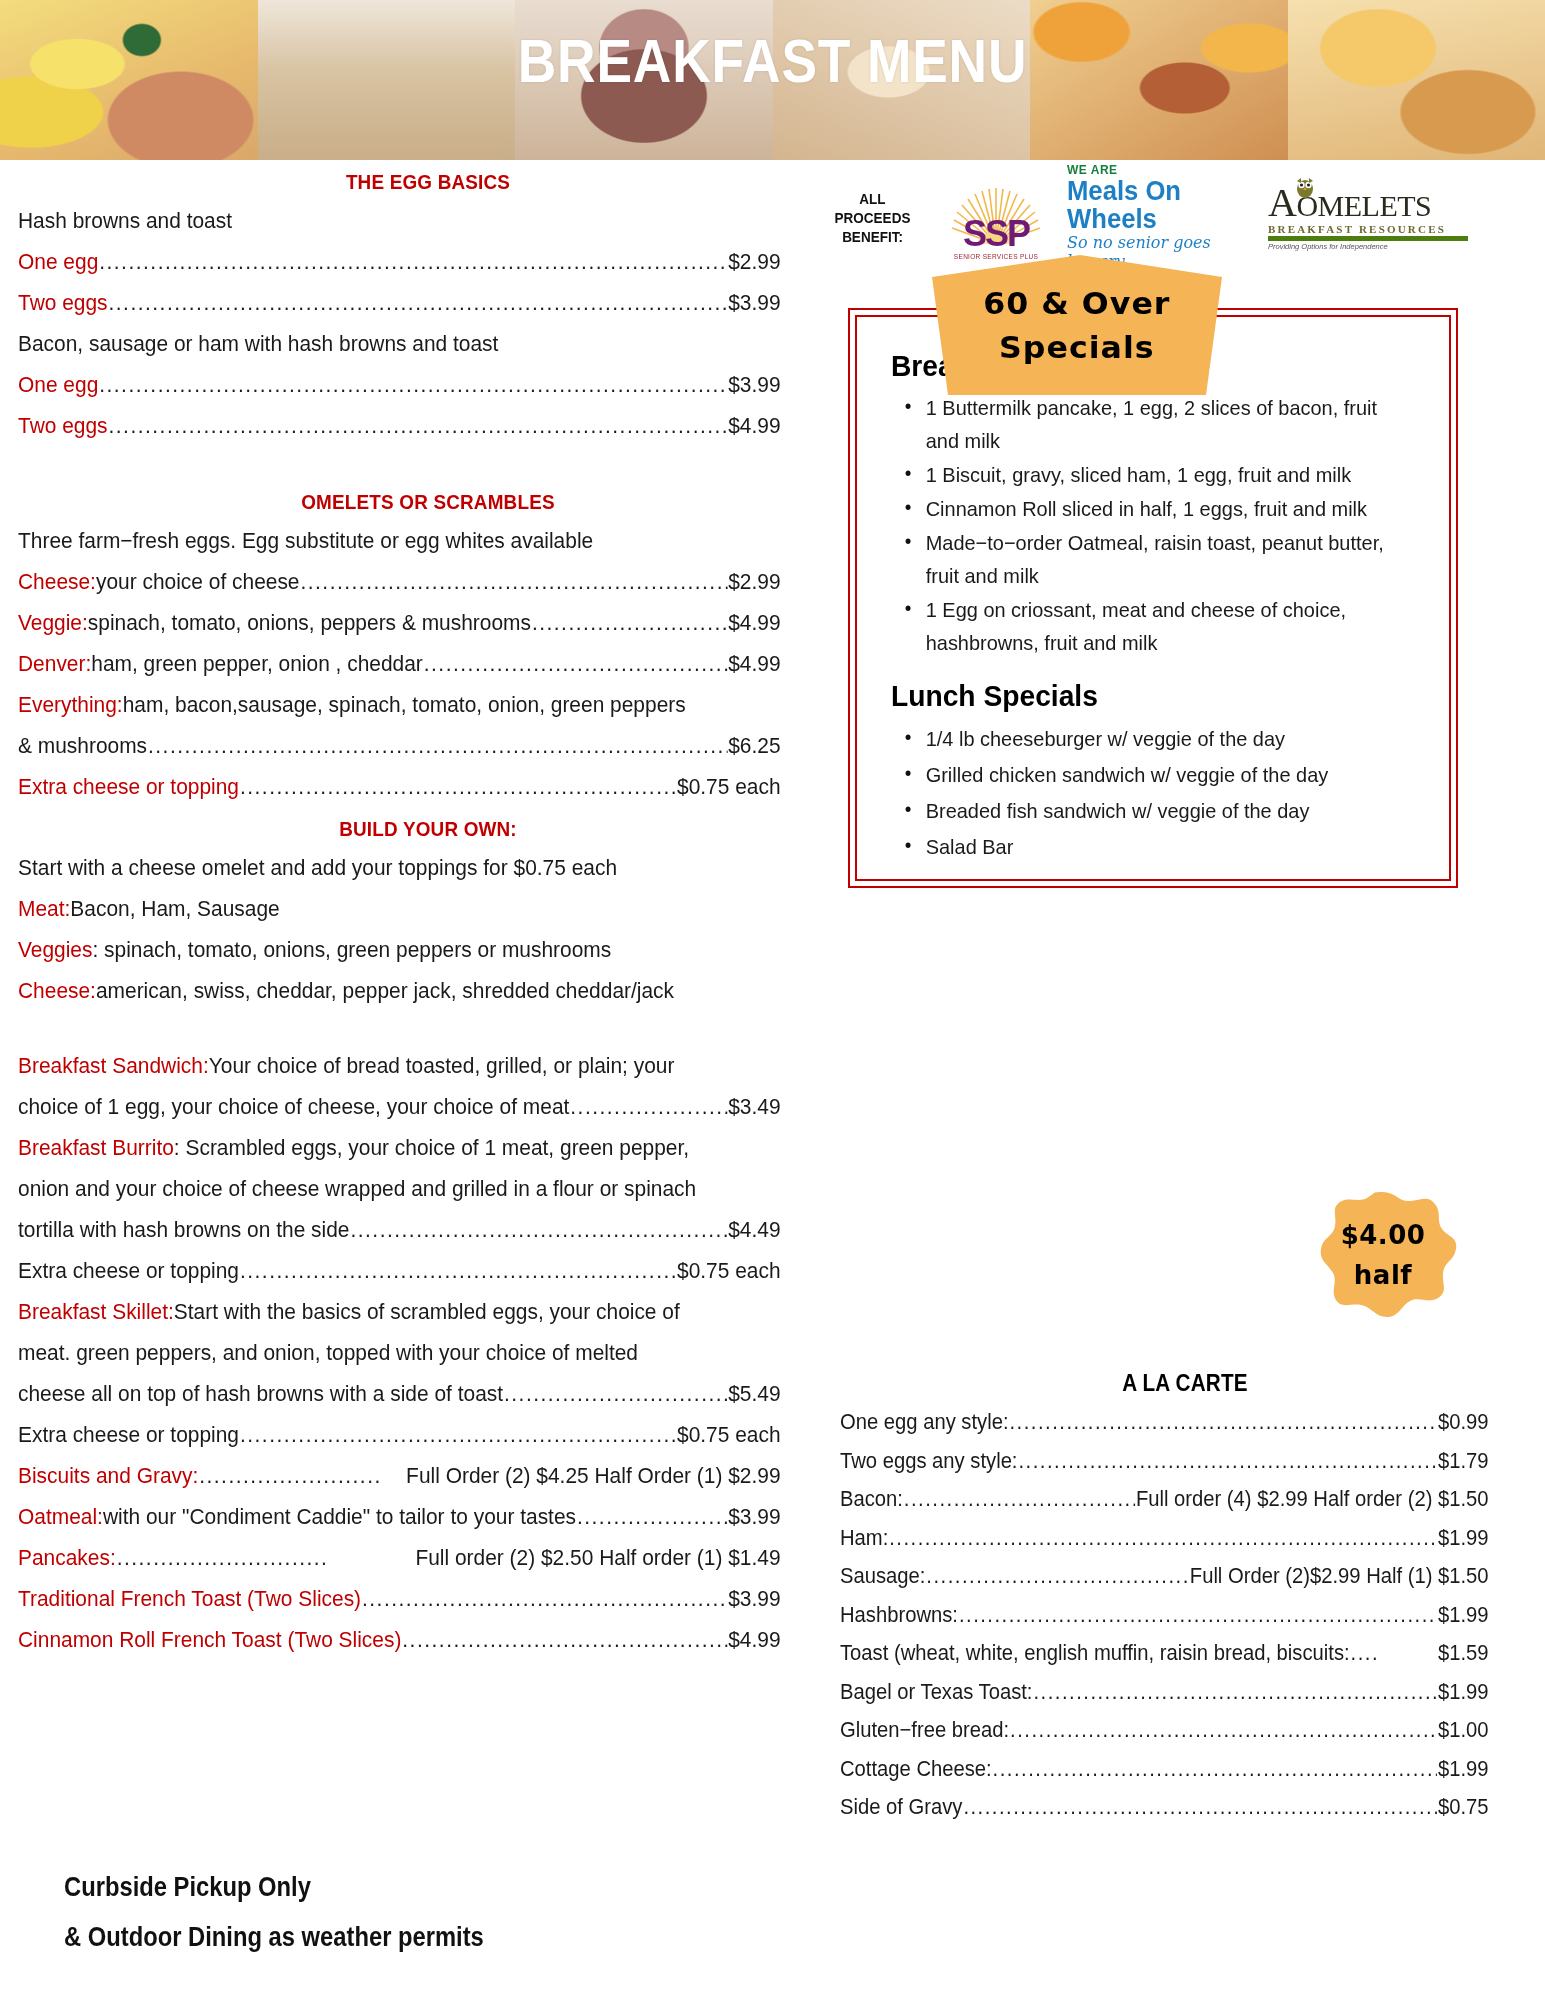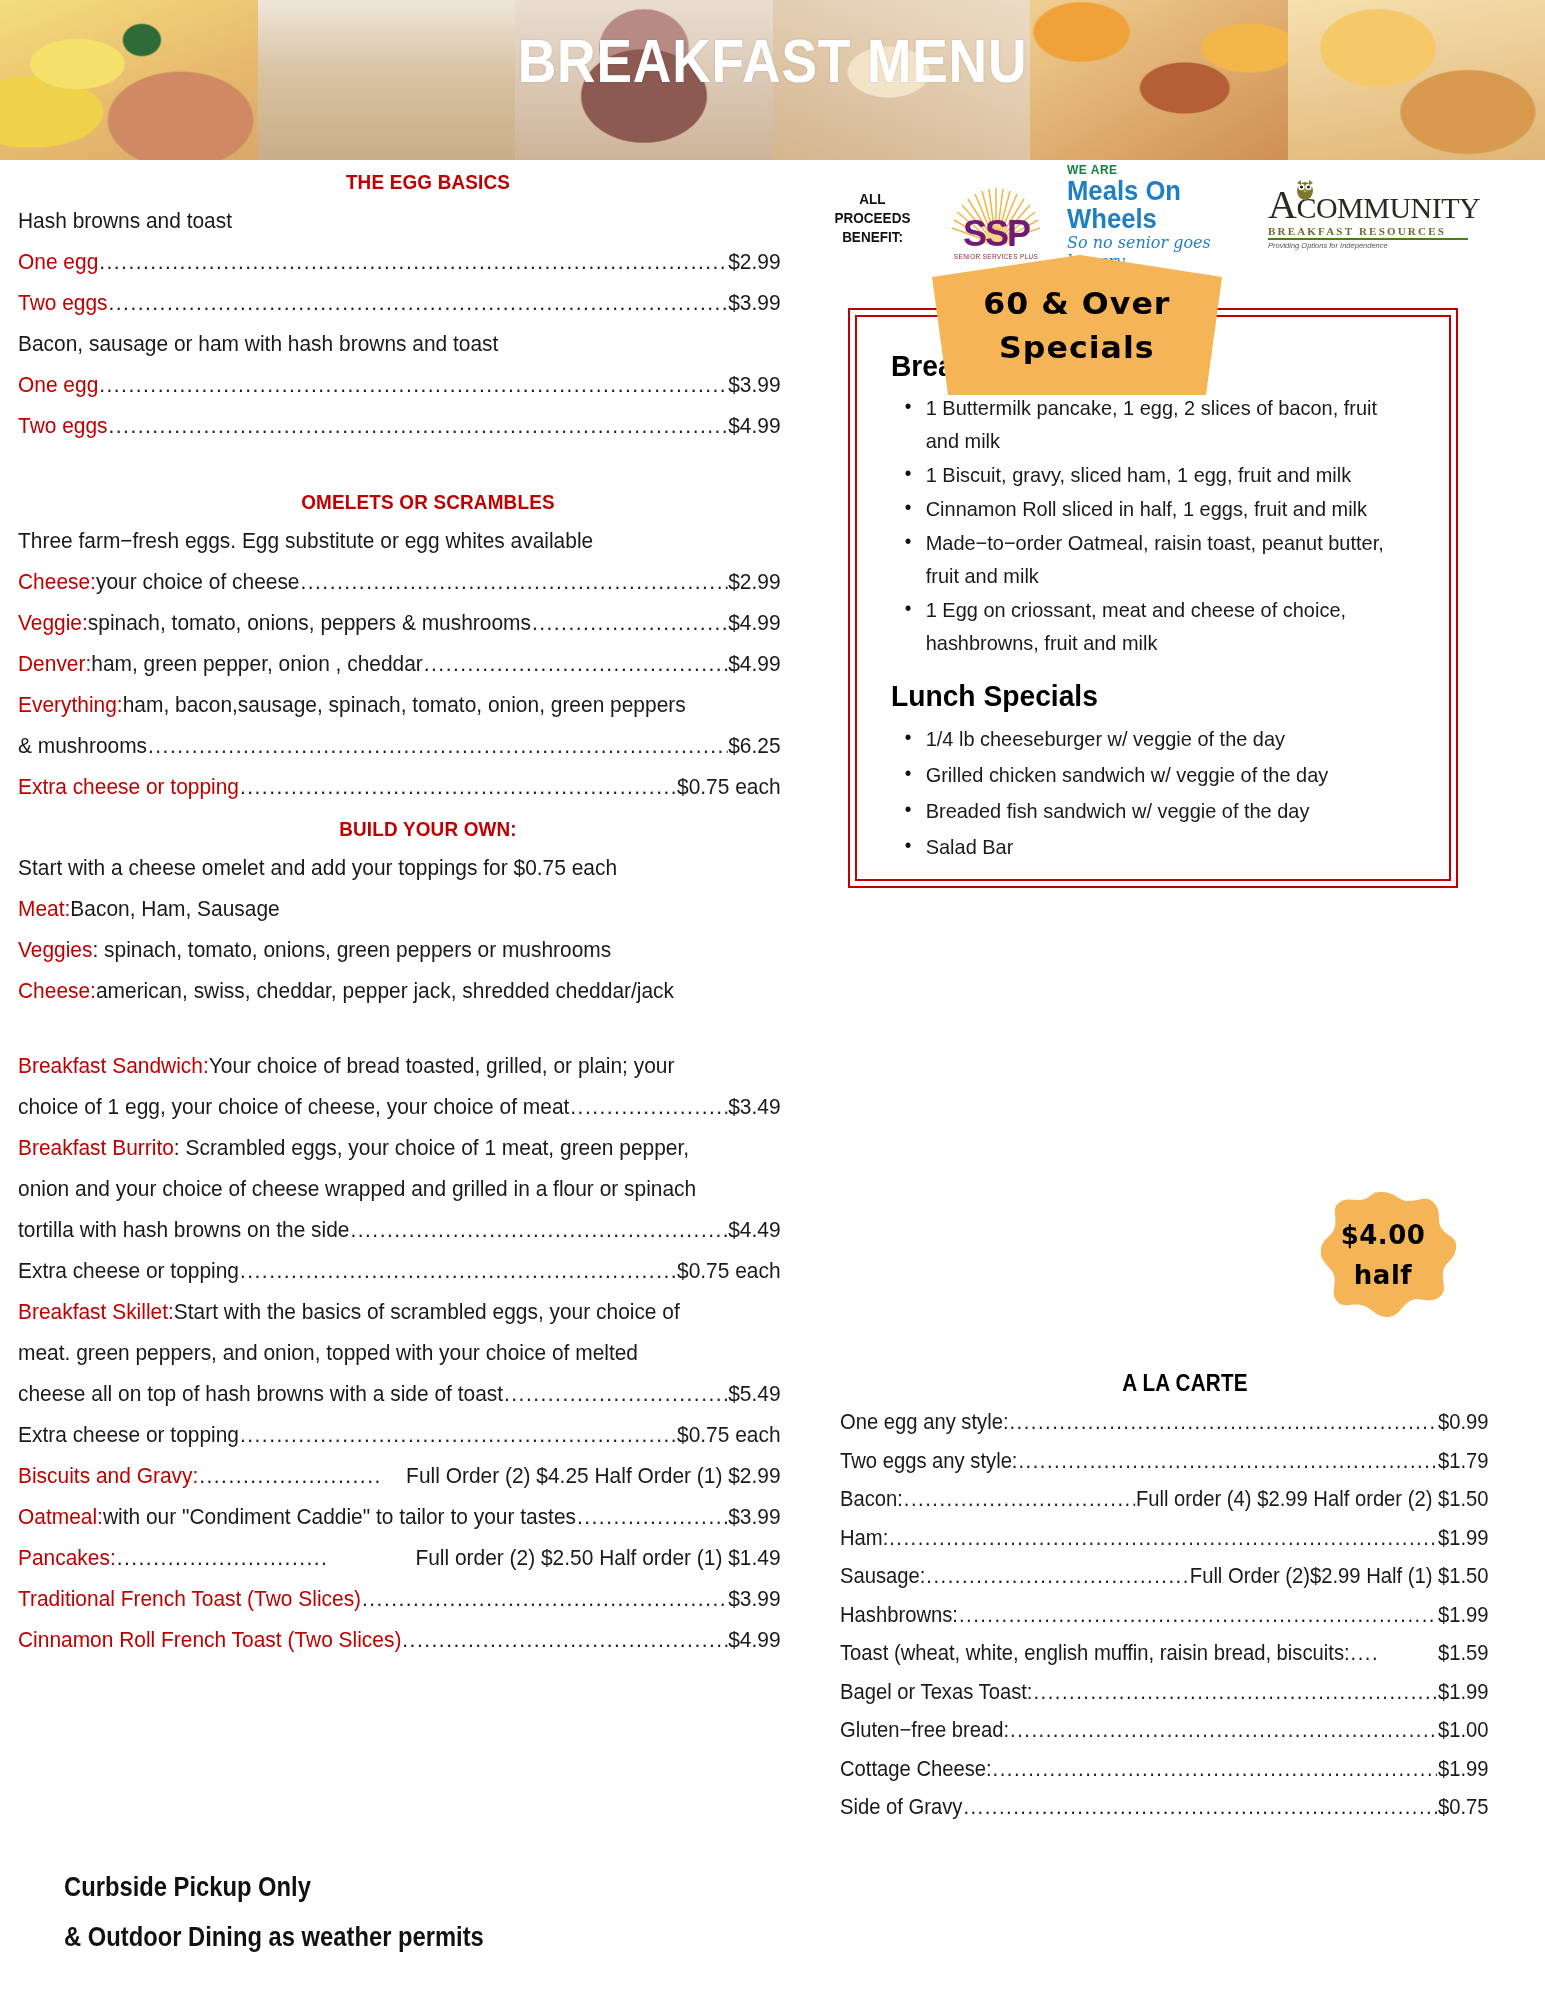--- a/index.html
+++ b/index.html
@@ -138,21 +138,21 @@
     letter-spacing:.3px;
   }
   .logo-mow{ width:185px; }
   .mow-we{ font-size:12px; font-weight:bold; color:#15803d; letter-spacing:.5px; }
   .mow-main{ font-size:27px; font-weight:bold; color:#1e7fc4; line-height:1.05; transform:scaleX(.95); transform-origin:left; }
   .mow-sub{ font-size:16px; color:#1e7fc4; font-style:italic; font-family:"DejaVu Serif", serif; }
   .logo-age{ width:200px; position:relative; }
   .age-main{ font-size:30px; color:#2a2a1e; font-family:"Liberation Serif", serif; line-height:1; letter-spacing:-.5px; }
   .age-main .big{ font-size:40px; }
   .age-sub{ font-size:11px; color:#6b6b2f; font-family:"Liberation Serif", serif; letter-spacing:2.2px; font-weight:bold; }
-  .age-sub2{ font-size:7.5px; color:#555; font-style:italic; border-top:2px solid #4d7c0f; padding-top:1px; margin-top:1px; }
+  .age-sub2{ font-size:7.5px; color:#555; font-style:italic; border-top:5px solid #4d7c0f; padding-top:1px; margin-top:1px; }
   .owl{ position:absolute; left:24px; top:-10px; }
 
   
   .badge60{
     position:absolute; left:92px; top:95px;
     width:290px; height:140px; z-index:5;
     display:flex; flex-direction:column; align-items:center; justify-content:center;
   }
   .badge60 .shape{ position:absolute; inset:0; }
   .badge60 .txt{
@@ -468,21 +468,21 @@
           <circle cx="9.5" cy="12" r="3.2" fill="#fff"></circle>
             <circle cx="16.5" cy="12" r="3.2" fill="#fff"></circle>
           <circle cx="9.5" cy="12" r="1.6" fill="#222"></circle>
             <circle cx="16.5" cy="12" r="1.6" fill="#222"></circle>
           <polygon points="13,14 11.4,17 14.6,17" fill="#E3A43A"></polygon>
           <polygon points="5,8 9,5 9,10" fill="#7A7A2E"></polygon>
             <polygon points="21,8 17,5 17,10" fill="#7A7A2E"></polygon>
         </svg>
       </div>
       <div class="age-main">
-        <span class="big">A</span><span>COMMUNITY</span>
+        <span class="big">A</span><span>OMELETS</span>
       </div>
       <div class="age-sub">BREAKFAST RESOURCES</div>
       <div class="age-sub2">Providing Options for Independence</div>
     </div>
   </div>
 
   <div class="col-right">
 
     <div class="badge60">
       <div class="shape">

